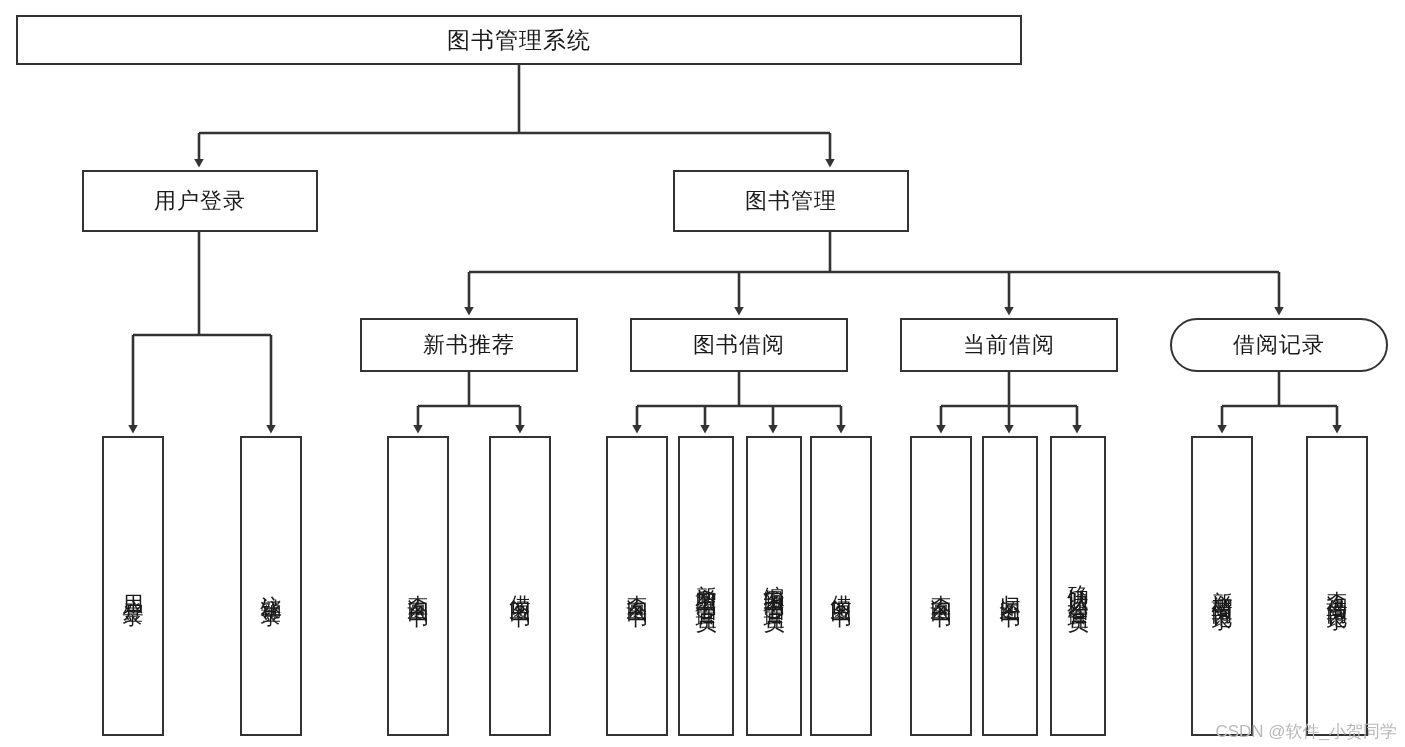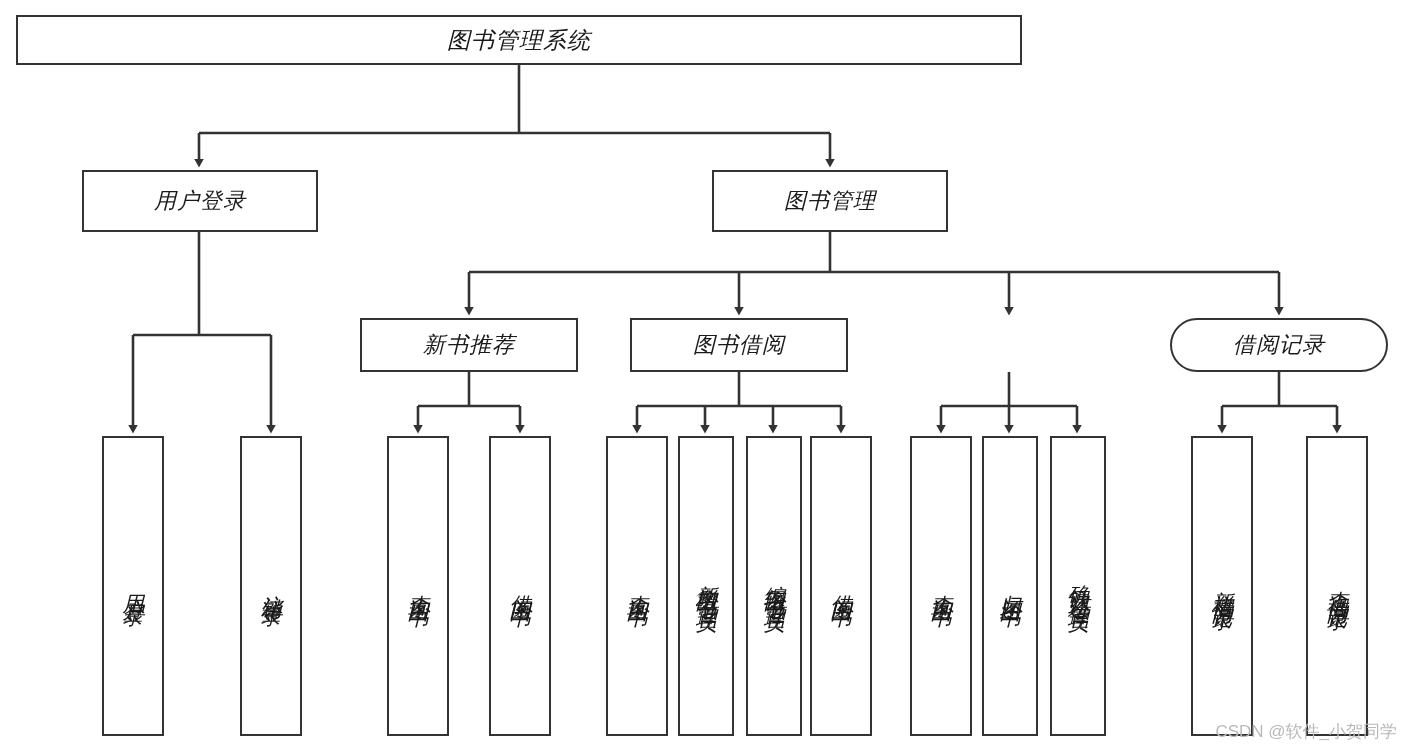--- a/index.html
+++ b/index.html
@@ -29,21 +29,20 @@
   .node {
     position: absolute;
     box-sizing: border-box;
     border: 2px solid #333333;
     background: #ffffff;
     display: flex;
     align-items: center;
     justify-content: center;
     color: #1a1a1a;
     z-index: 2;
-    font-style: italic;
   }
   .node-h {
     font-size: 22px;
     letter-spacing: 1px;
     line-height: 1.15;
     white-space: nowrap;
   }
   .node-root {
     font-size: 23px;
   }
@@ -122,24 +121,25 @@
       <path d="M1279,372 L1279,406"></path>
       <path d="M1222,406 L1337,406"></path>
       <path d="M1222,406 L1222,426" marker-end="url(#arrowhead)"></path>
       <path d="M1337,406 L1337,426" marker-end="url(#arrowhead)"></path>
     </g>
   </svg>
 
   <div class="node node-h node-root" style="left:16px; top:15px; width:1006px; height:50px;">图书管理系统</div>
 
   <div class="node node-h" style="left:82px; top:170px; width:236px; height:62px;">用户登录</div>
-  <div class="node node-h" style="left:712px; top:170px; width:236px; height:62px;">图书管理</div>
+  <div class="node node-h" style="left:673px; top:170px; width:236px; height:62px;">图书管理</div>
 
   <div class="node node-h" style="left:630px; top:318px; width:218px; height:54px;">图书借阅</div>
   <div class="node node-h" style="left:360px; top:318px; width:218px; height:54px;">新书推荐</div>
+  <div class="node node-h" style="left:900px; top:318px; width:218px; height:54px;">当前借阅</div>
   <div class="node node-h" style="left:1170px; top:318px; width:218px; height:54px;border-radius:27px;">借阅记录</div>
 
   <div class="node node-v" style="left:102px; top:436px; width:62px; height:300px;">
     <span class="vtext">用户登录</span>
   </div>
   <div class="node node-v" style="left:240px; top:436px; width:62px; height:300px;">
     <span class="vtext">注销登录</span>
   </div>
 
   <div class="node node-v" style="left:387px; top:436px; width:62px; height:300px;">

